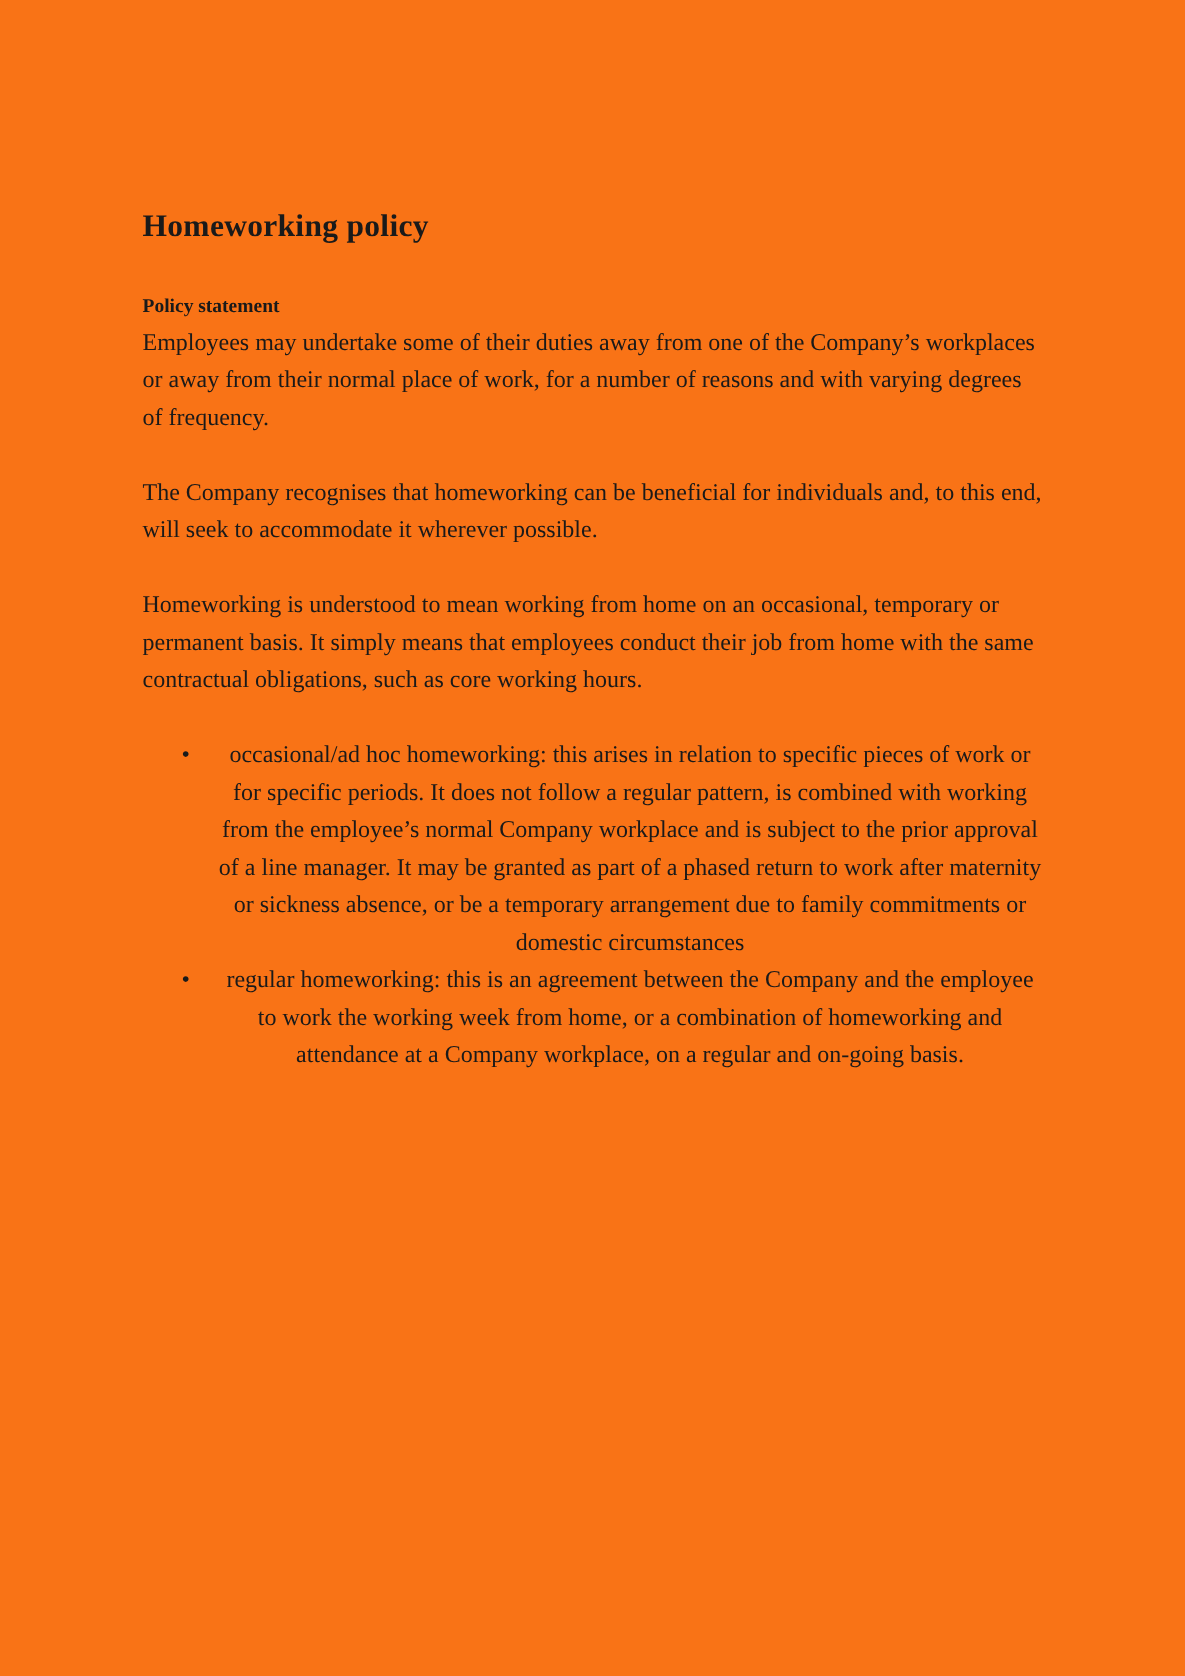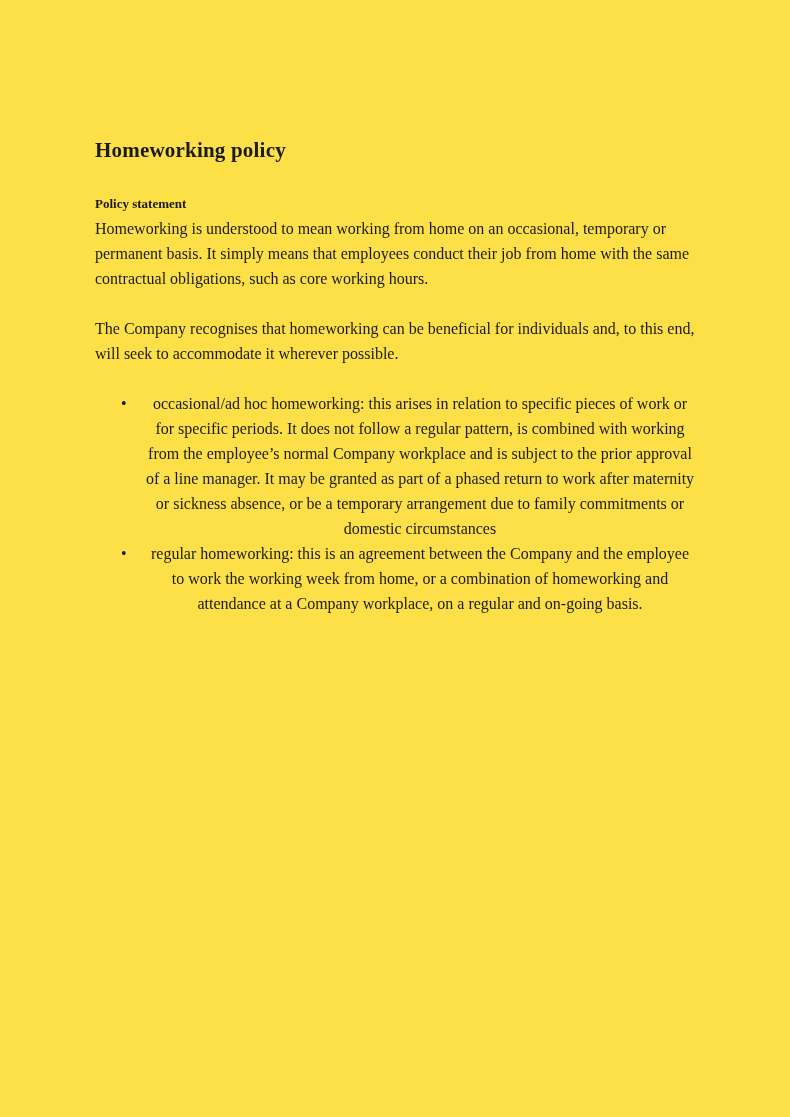--- a/index.html
+++ b/index.html
@@ -12,21 +12,21 @@
     height: 1117px;
     overflow: hidden;
     font-family: "Liberation Serif", "DejaVu Serif", serif;
     color: #1a1a1a;
   }
   .page {
     box-sizing: border-box;
     width: 790px;
     height: 1117px;
     padding: 138px 95px 60px 95px;
-    background: #fde047;
+    background: #f97316;
   }
   .doc-title {
     font-size: 21px;
     font-weight: bold;
     margin: 0 0 28px 0;
     line-height: 1.2;
     letter-spacing: 0.2px;
   }
   .section-heading {
     font-size: 13px;
@@ -60,24 +60,25 @@
 </head>
 <body>
 
 <div class="page">
 
   <h1 class="doc-title">Homeworking policy</h1>
 
   <section>
     <h2 class="section-heading">Policy statement</h2>
 
+    <p class="para">Employees may undertake some of their duties away from one of the Company’s workplaces or away from their normal place of work, for a number of reasons and with varying degrees of frequency.</p>
+
+    <p class="para">The Company recognises that homeworking can be beneficial for individuals and, to this end, will seek to accommodate it wherever possible.</p>
 
     <p class="para">Homeworking is understood to mean working from home on an occasional, temporary or permanent basis. It simply means that employees conduct their job from home with the same contractual obligations, such as core working hours.</p>
-
-    <p class="para">The Company recognises that homeworking can be beneficial for individuals and, to this end, will seek to accommodate it wherever possible.</p>
 
 
     <ul class="bullet-list">
       <li>occasional/ad hoc homeworking: this arises in relation to specific pieces of work or for specific periods. It does not follow a regular pattern, is combined with working from the employee’s normal Company workplace and is subject to the prior approval of a line manager. It may be granted as part of a phased return to work after maternity or sickness absence, or be a temporary arrangement due to family commitments or domestic circumstances</li>
       <li>regular homeworking: this is an agreement between the Company and the employee to work the working week from home, or a combination of homeworking and attendance at a Company workplace, on a regular and on-going basis.</li>
     </ul>
 
 
   </section>
 

